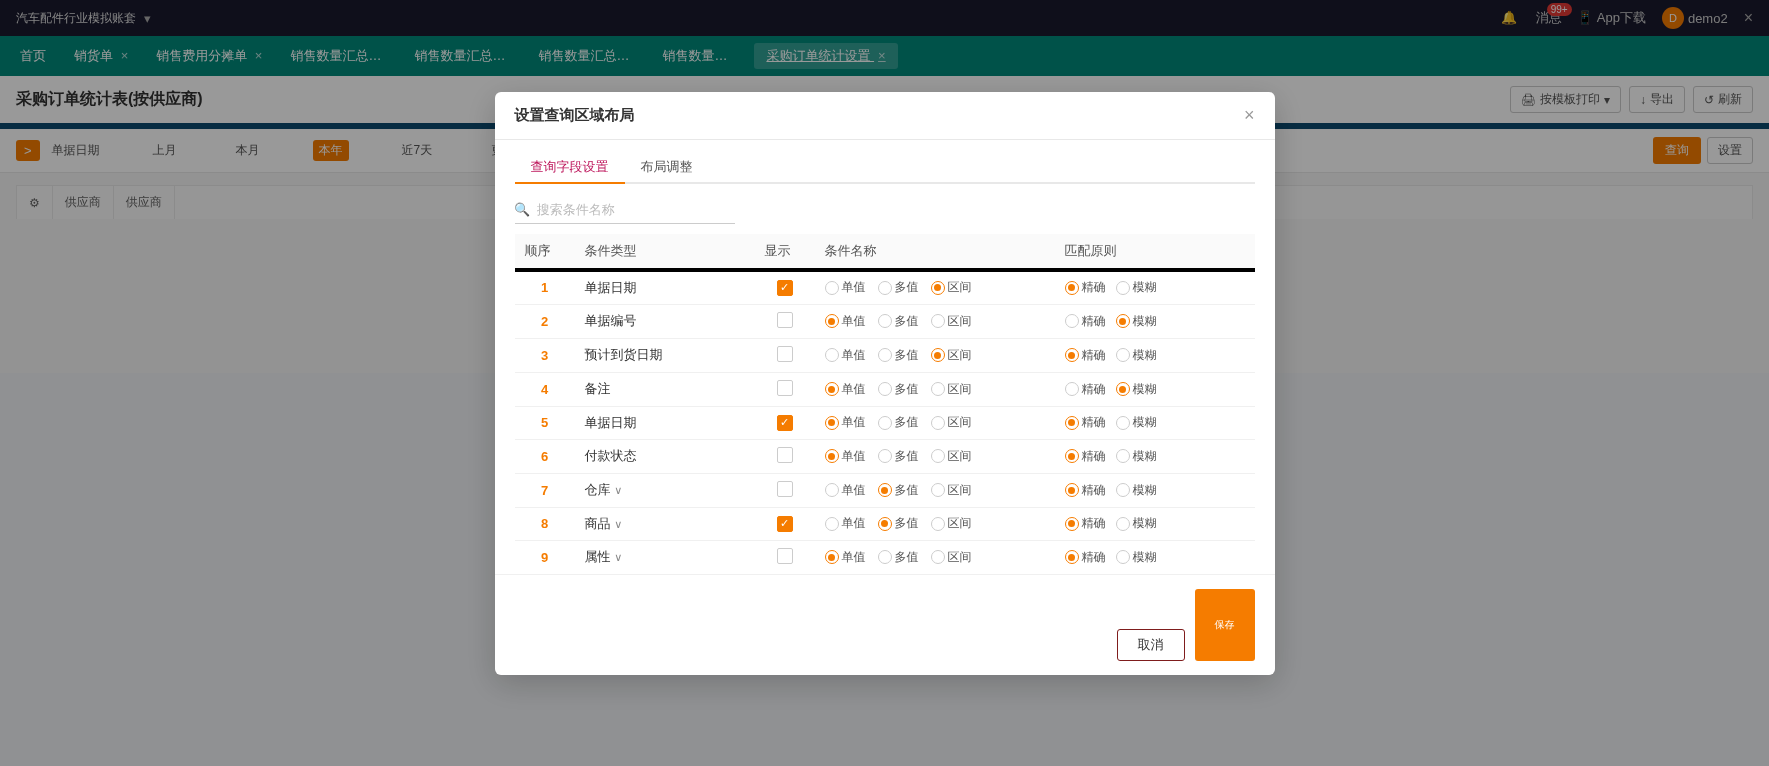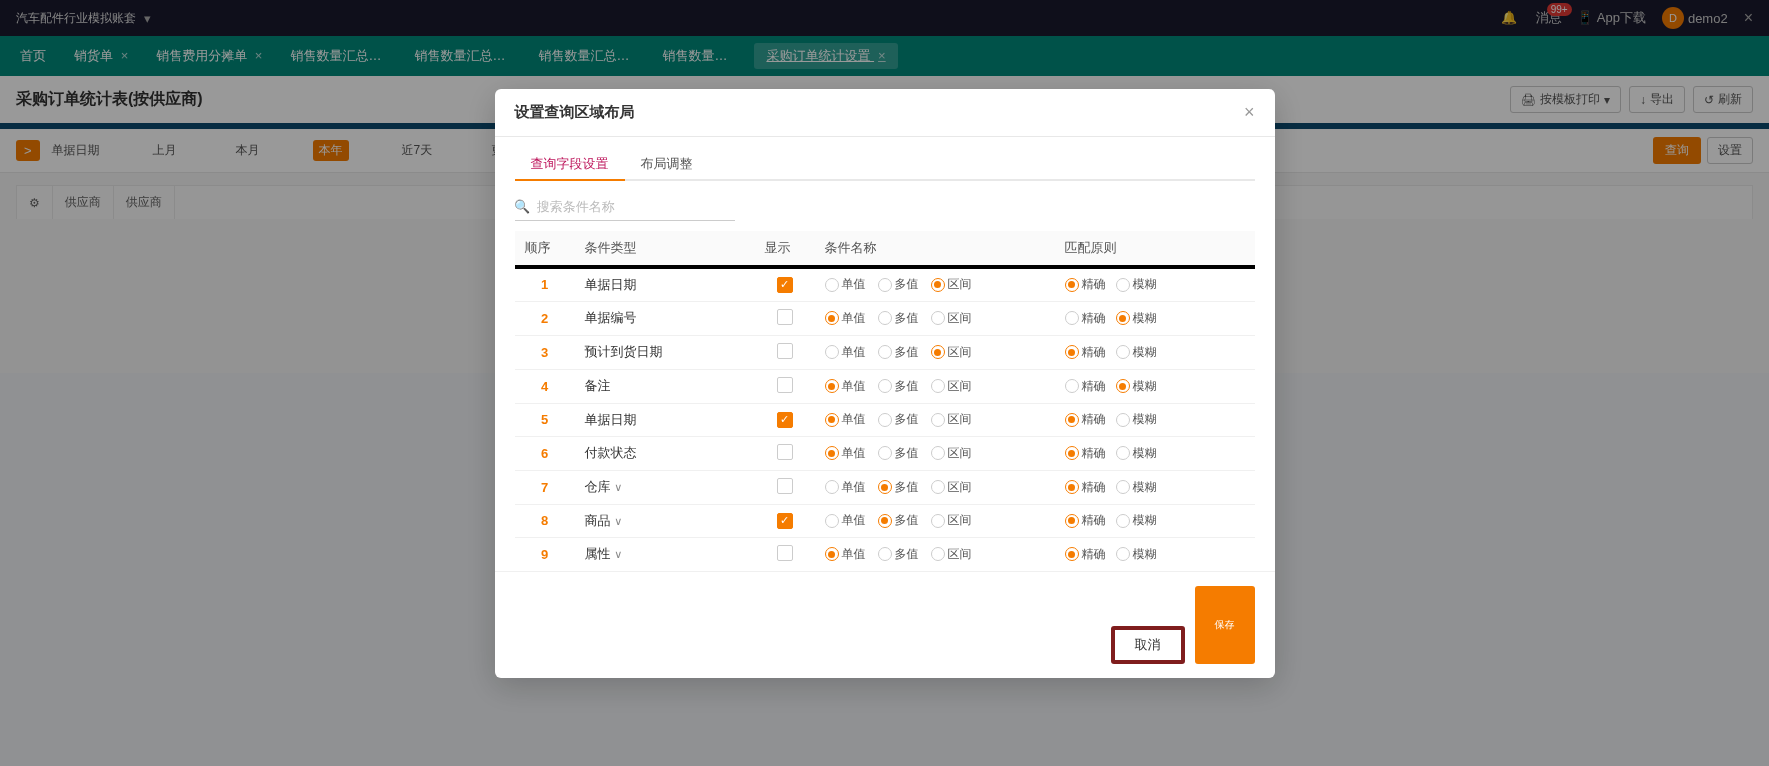--- a/index.html
+++ b/index.html
@@ -272,21 +272,21 @@
       border-radius: 50%;
       background: #f57c00;
     }
     .radio-label { font-size: 12px; color: #555; }
 
     .match-group { display: flex; align-items: center; gap: 10px; }
 
     .table-scroll { overflow-y: auto; max-height: 340px; }
 
     .btn-cancel {
-      border: 4px solid #7f1d1d;
+      border: 1px solid #7f1d1d;
       background: #fff;
       padding: 6px 20px;
       border-radius: 3px;
       cursor: pointer;
       font-size: 13px;
       color: #333;
       margin-top: 40px;
     }
     .btn-save {
       background: #f57c00;

